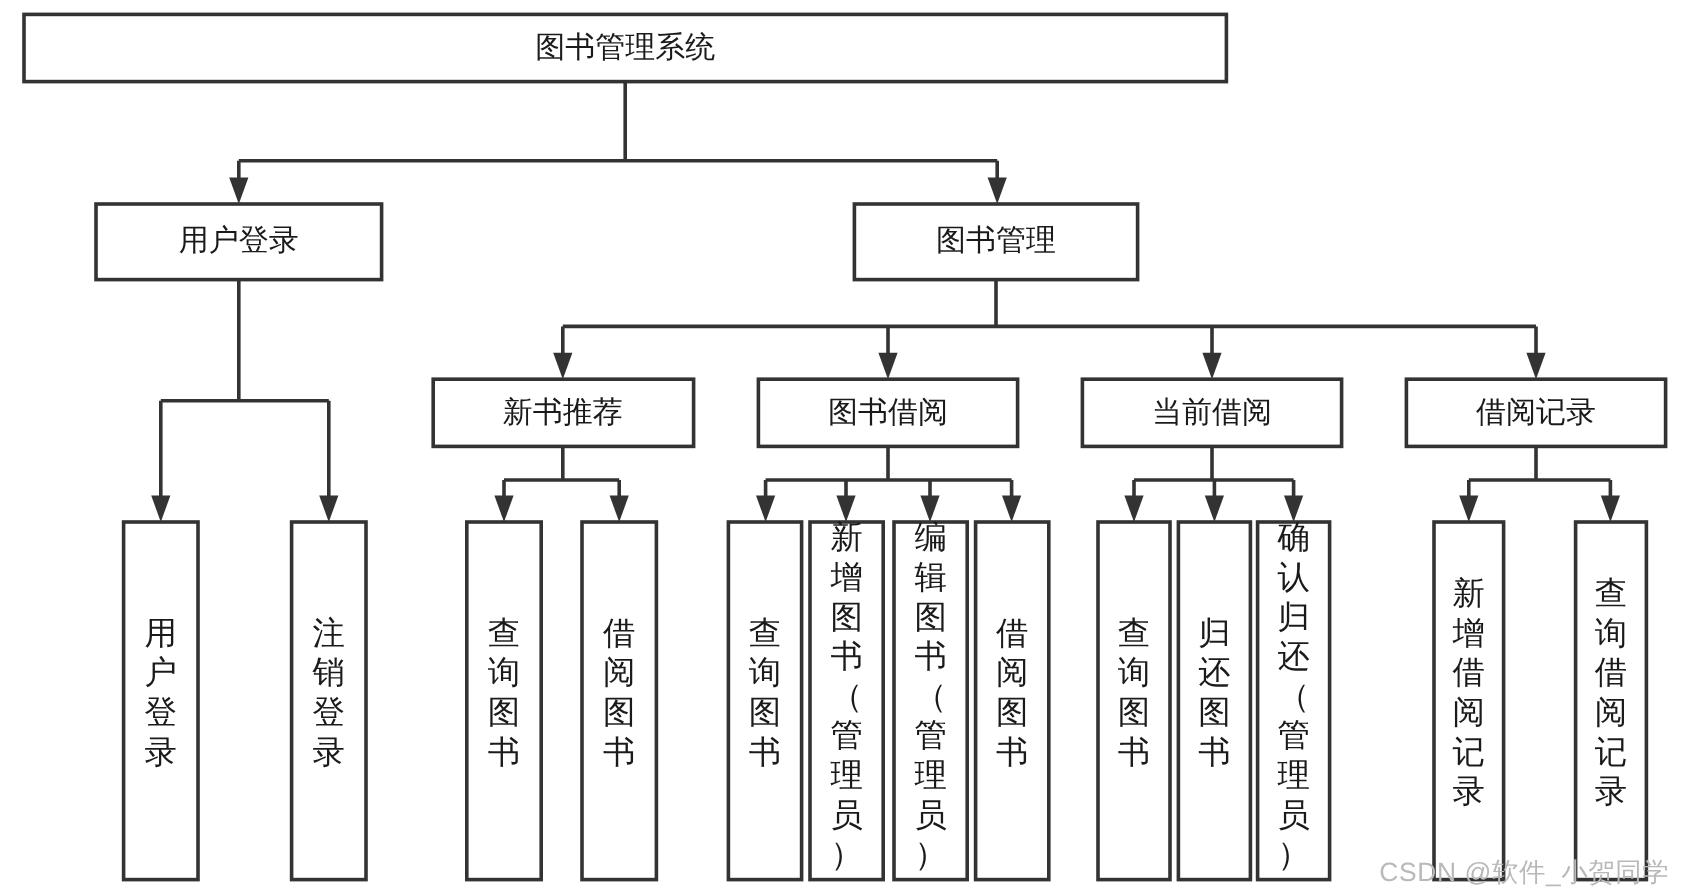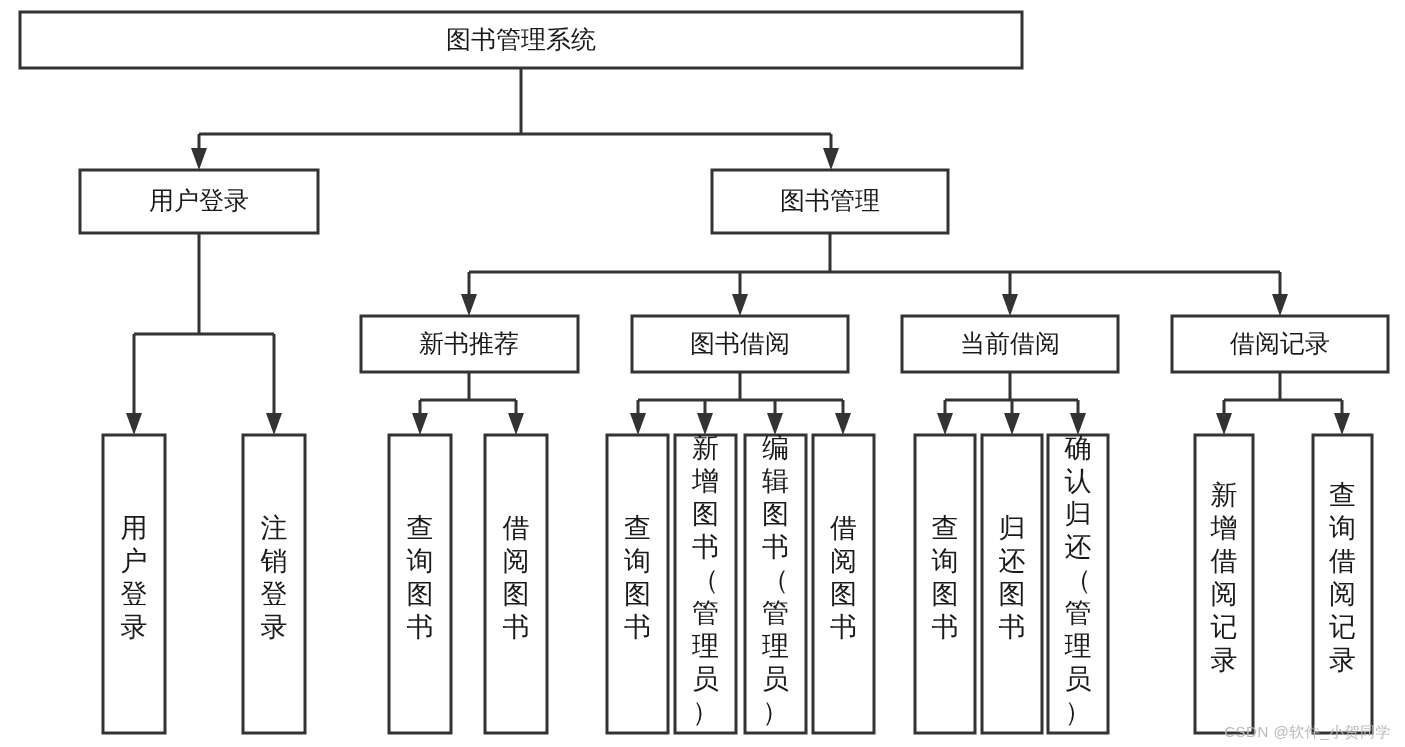--- a/index.html
+++ b/index.html
@@ -45,21 +45,21 @@
   }
   .arrow-head {
     fill: #333333;
     stroke: none;
   }
   .watermark {
     position: absolute;
     right: 14px;
     bottom: 5px;
     font-family: "Liberation Sans", "DejaVu Sans", sans-serif;
-    font-size: 15px;
+    font-size: 22px;
     color: #b9b9b9;
     letter-spacing: 0.5px;
     white-space: nowrap;
     user-select: none;
   }
 </style>
 </head>
 <body>
 
 <svg id="diagram" viewBox="0 0 1405 747" xmlns="http://www.w3.org/2000/svg">

